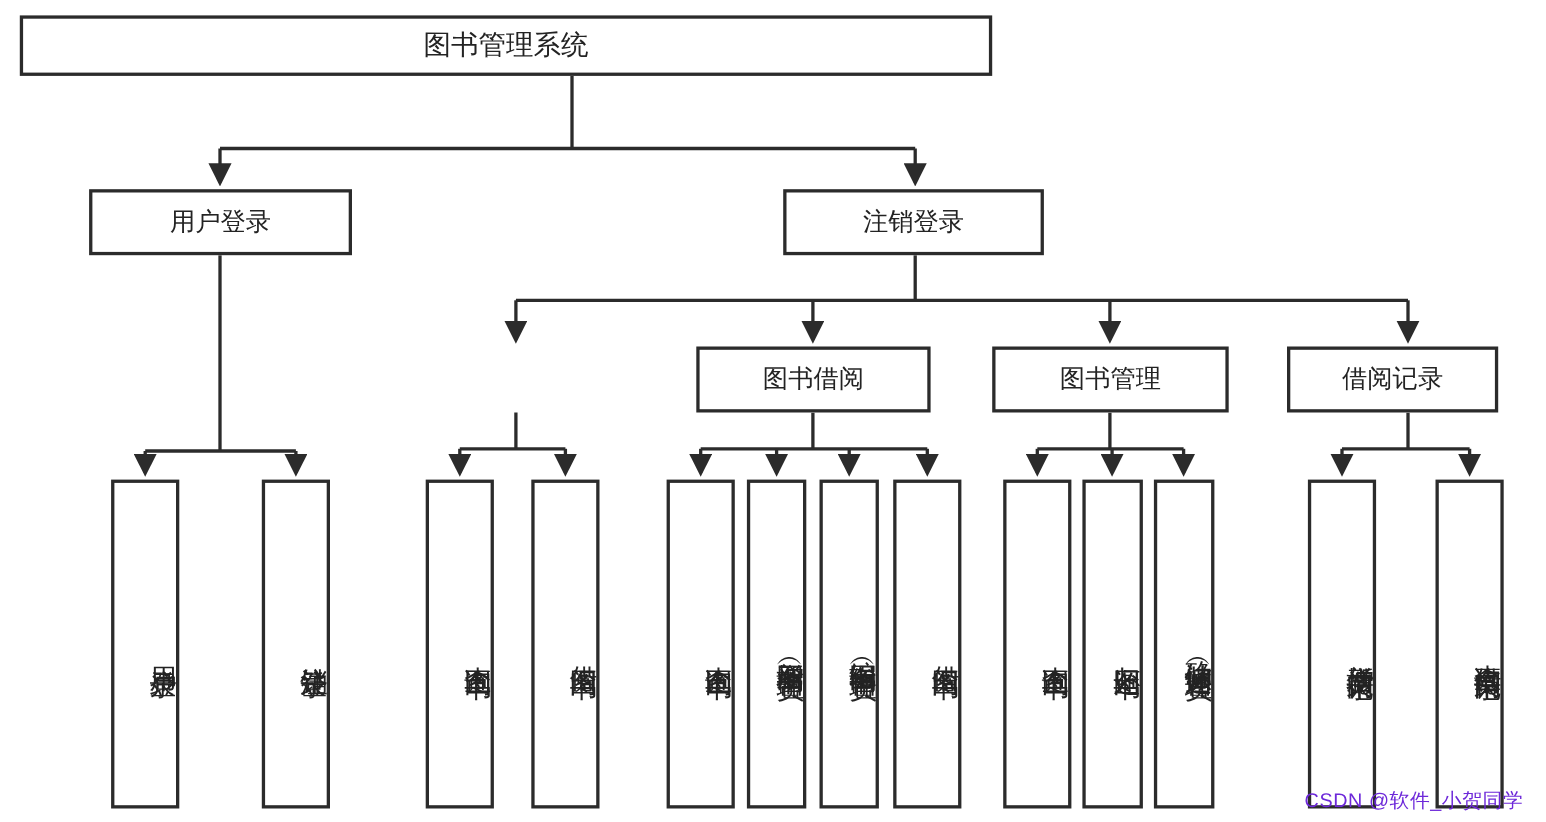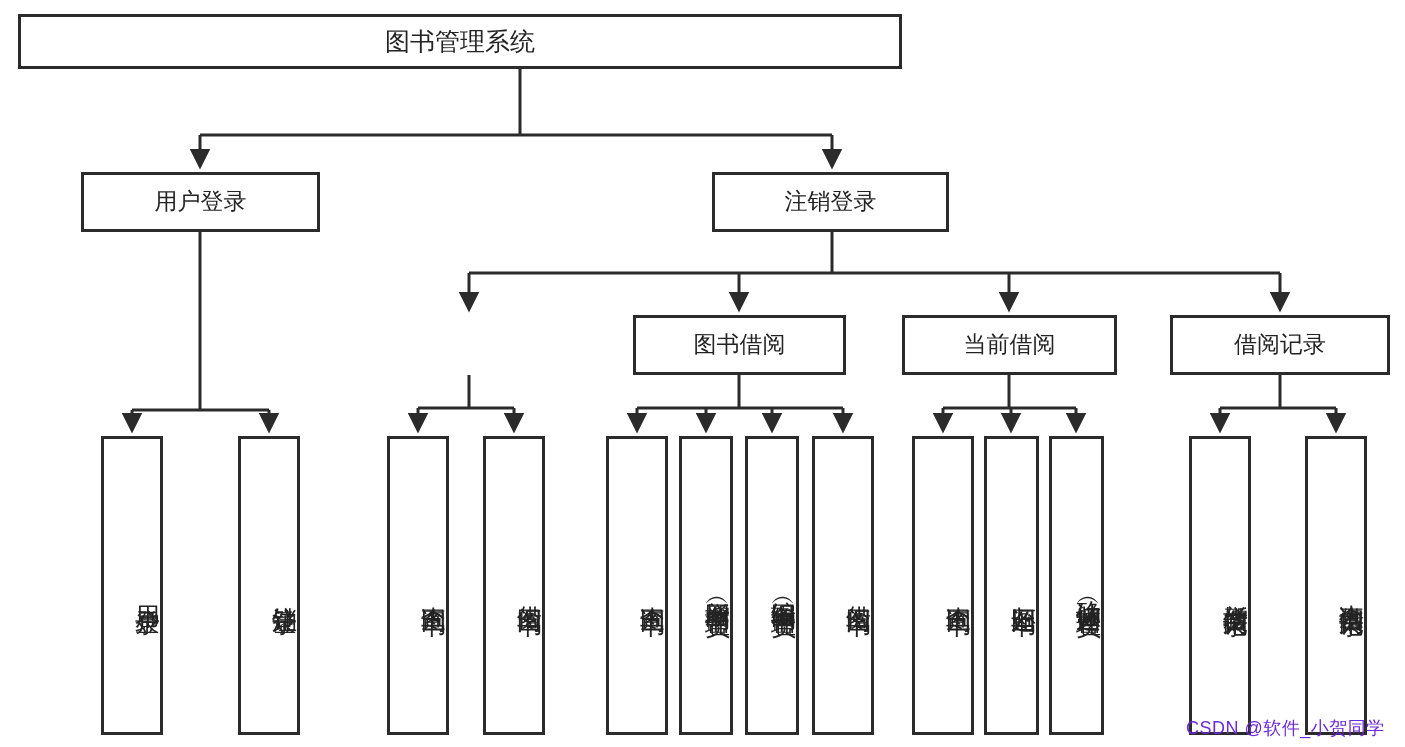--- a/index.html
+++ b/index.html
@@ -118,22 +118,22 @@
       <path d="M 1336 408 L 1336 430" marker-end="url(#arrow)"></path>
     </g>
   </svg>
 
   <div class="node root" style="left: 18px; top: 14px; width: 884px; height: 55px;">图书管理系统</div>
 
   <div class="node lvl2" style="left: 81px; top: 172px; width: 239px; height: 60px;">用户登录</div>
   <div class="node lvl2" style="left: 712px; top: 172px; width: 237px; height: 60px;">注销登录</div>
 
   <div class="node lvl3" style="left: 633px; top: 315px; width: 213px; height: 60px;">图书借阅</div>
-  <div class="node lvl3" style="left: 902px; top: 315px; width: 215px; height: 60px;">当前借阅</div>
-  <div class="node lvl3" style="left: 1170px; top: 315px; width: 220px; height: 60px;">借阅记录</div>
+  <div class="node lvl3" style="left: 902px; top: 315px; width: 215px; height: 60px;">图书管理</div>
+  <div class="node lvl3" style="left: 1170px; top: 315px; width: 192px; height: 60px;">借阅记录</div>
 
   <div class="node leaf" style="left: 101px; top: 436px; width: 62px; height: 299px;">用户登录</div>
   <div class="node leaf" style="left: 238px; top: 436px; width: 62px; height: 299px;">注销登录</div>
   <div class="node leaf" style="left: 387px; top: 436px; width: 62px; height: 299px;">查询图书</div>
   <div class="node leaf" style="left: 483px; top: 436px; width: 62px; height: 299px;">借阅图书</div>
   <div class="node leaf" style="left: 606px; top: 436px; width: 62px; height: 299px;">查询图书</div>
   <div class="node leaf" style="left: 679px; top: 436px; width: 54px; height: 299px;">新增图书（管理员）</div>
   <div class="node leaf" style="left: 745px; top: 436px; width: 54px; height: 299px;">编辑图书（管理员）</div>
   <div class="node leaf" style="left: 812px; top: 436px; width: 62px; height: 299px;">借阅图书</div>
   <div class="node leaf" style="left: 912px; top: 436px; width: 62px; height: 299px;">查询图书</div>

